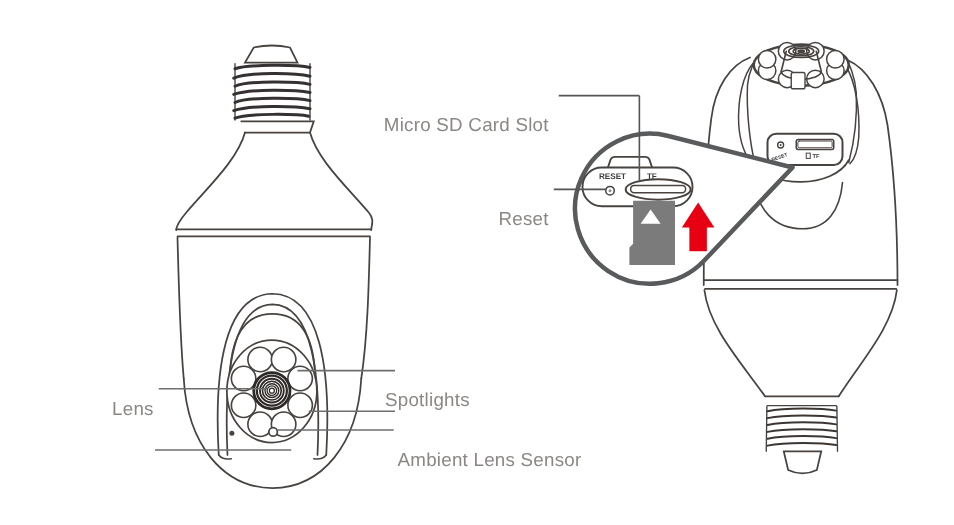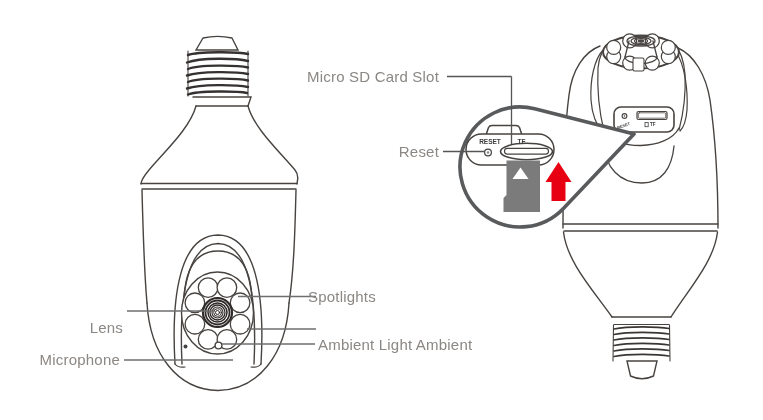--- a/index.html
+++ b/index.html
@@ -1,20 +1,20 @@
 <!DOCTYPE html>
 <html><head>
 <meta charset="utf-8">
 <style>
   html,body{margin:0;padding:0;background:#fff;}
   .canvas{position:relative;width:763px;height:420px;background:#ffffff;overflow:hidden;
           font-family:"Liberation Sans",sans-serif;}
   .canvas svg{position:absolute;left:0;top:0;}
   .lbl{position:absolute;font-size:15px;line-height:16px;color:#8b8784;white-space:nowrap;
-       letter-spacing:0.2px;}
+       letter-spacing:0.2px;margin-top:24px;}
   .lbl.r{text-align:right;}
   svg text{font-family:"Liberation Sans",sans-serif;}
 </style>
 </head>
 <body>
 
 <div class="canvas">
 <svg width="763" height="420" viewBox="0 0 763 420">
 
   <g fill="none" stroke="#474340" stroke-width="1.4" stroke-linecap="round">
@@ -173,17 +173,16 @@
   </g>
 
   <text x="490" y="143.5" font-size="6.5" font-weight="700" fill="#3d3d3d" text-anchor="middle">RESET</text>
   <text x="521.5" y="143.5" font-size="6.5" font-weight="700" fill="#3d3d3d" text-anchor="middle">TF</text>
   <text x="624" y="127" font-size="4" font-weight="700" fill="#3d3d3d" text-anchor="middle" transform="rotate(-20 624 127)">RESET</text>
   <text x="650" y="126.3" font-size="4.6" font-weight="700" fill="#3d3d3d">TF</text>
 </svg>
 
 <div class="lbl r" style="right:324px;top:69px">Micro SD Card Slot</div>
 <div class="lbl r" style="right:324px;top:144px">Reset</div>
-<div class="lbl r" style="right:640px;top:320px">Lens</div>
+<div class="lbl r" style="right:640px;top:296px">Lens</div>
 <div class="lbl" style="left:308px;top:289px">Spotlights</div>
-<div class="lbl" style="left:318px;top:337px">Ambient Light Ambient</div>
-<div class="lbl r" style="right:643px;top:352px">Microphone</div>
+<div class="lbl" style="left:318px;top:337px">Ambient Lens Sensor</div>
 </div>
 
 </body></html>

